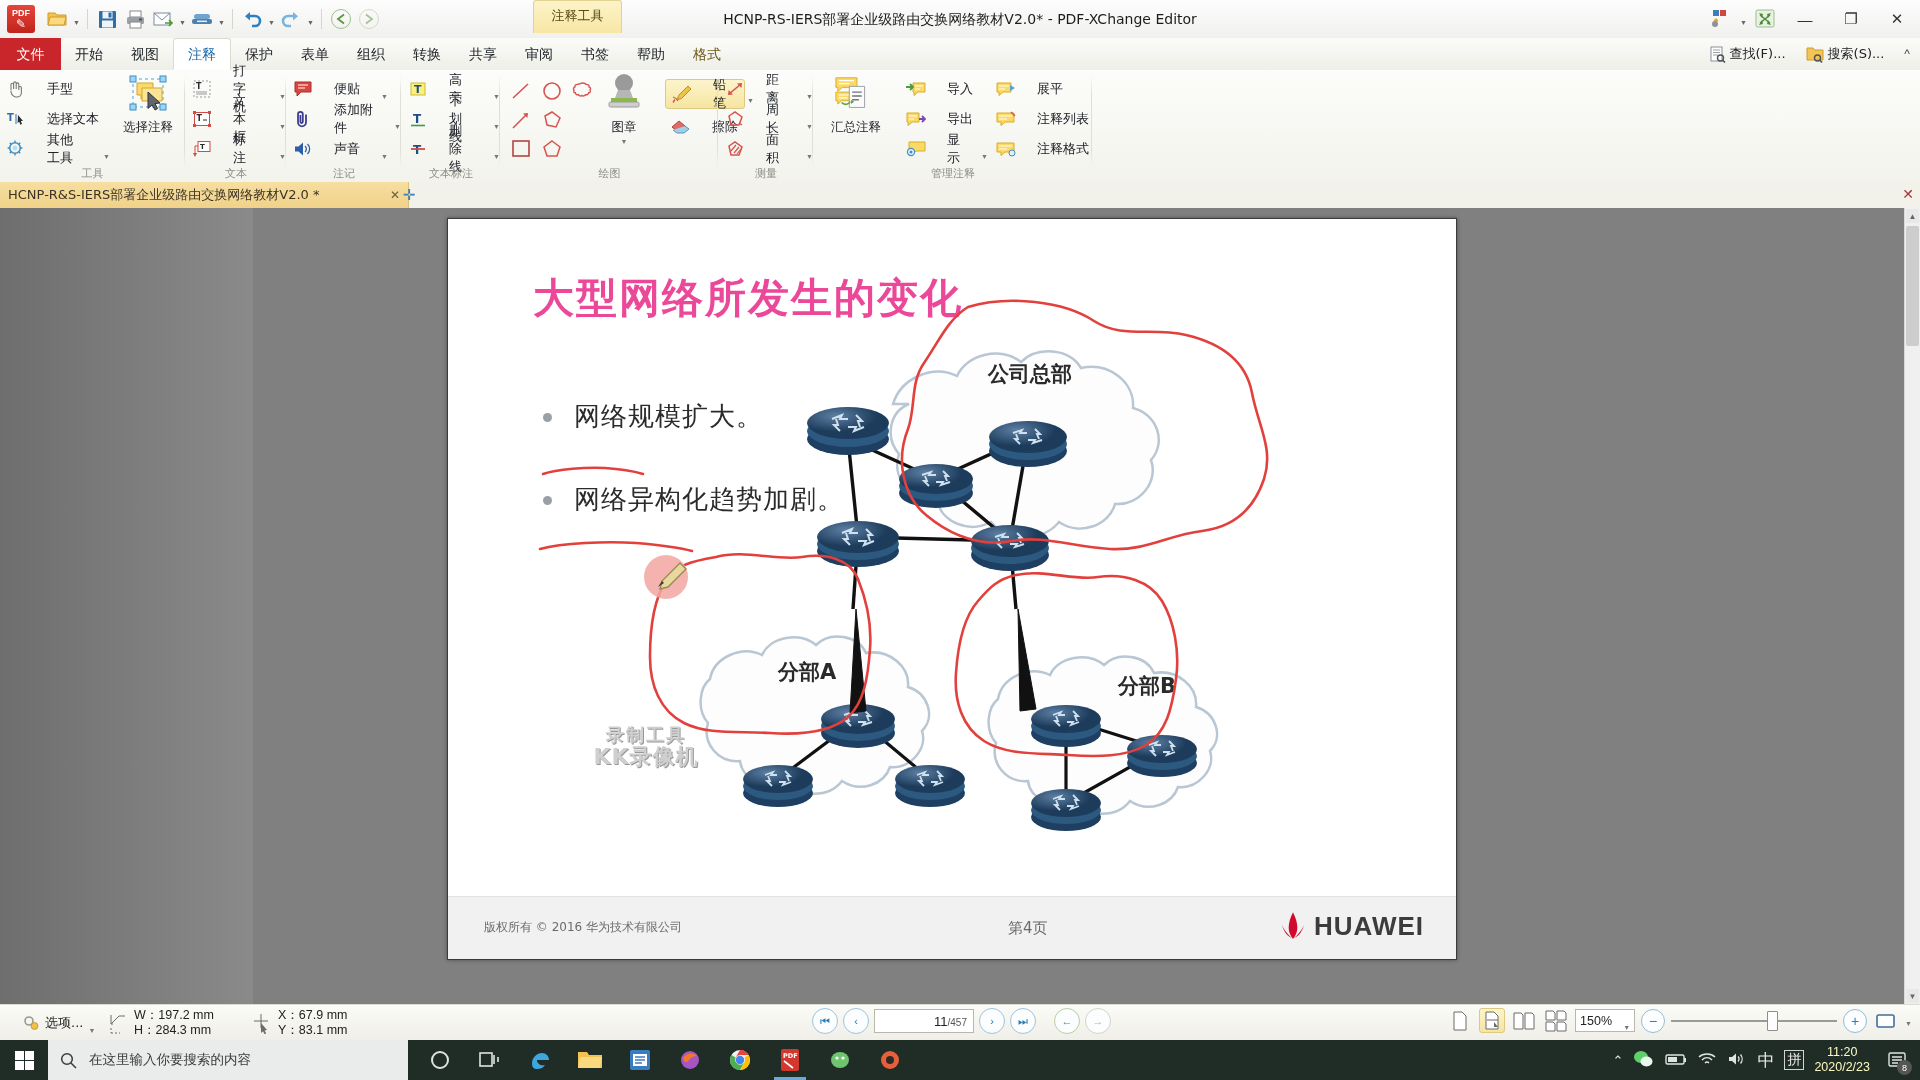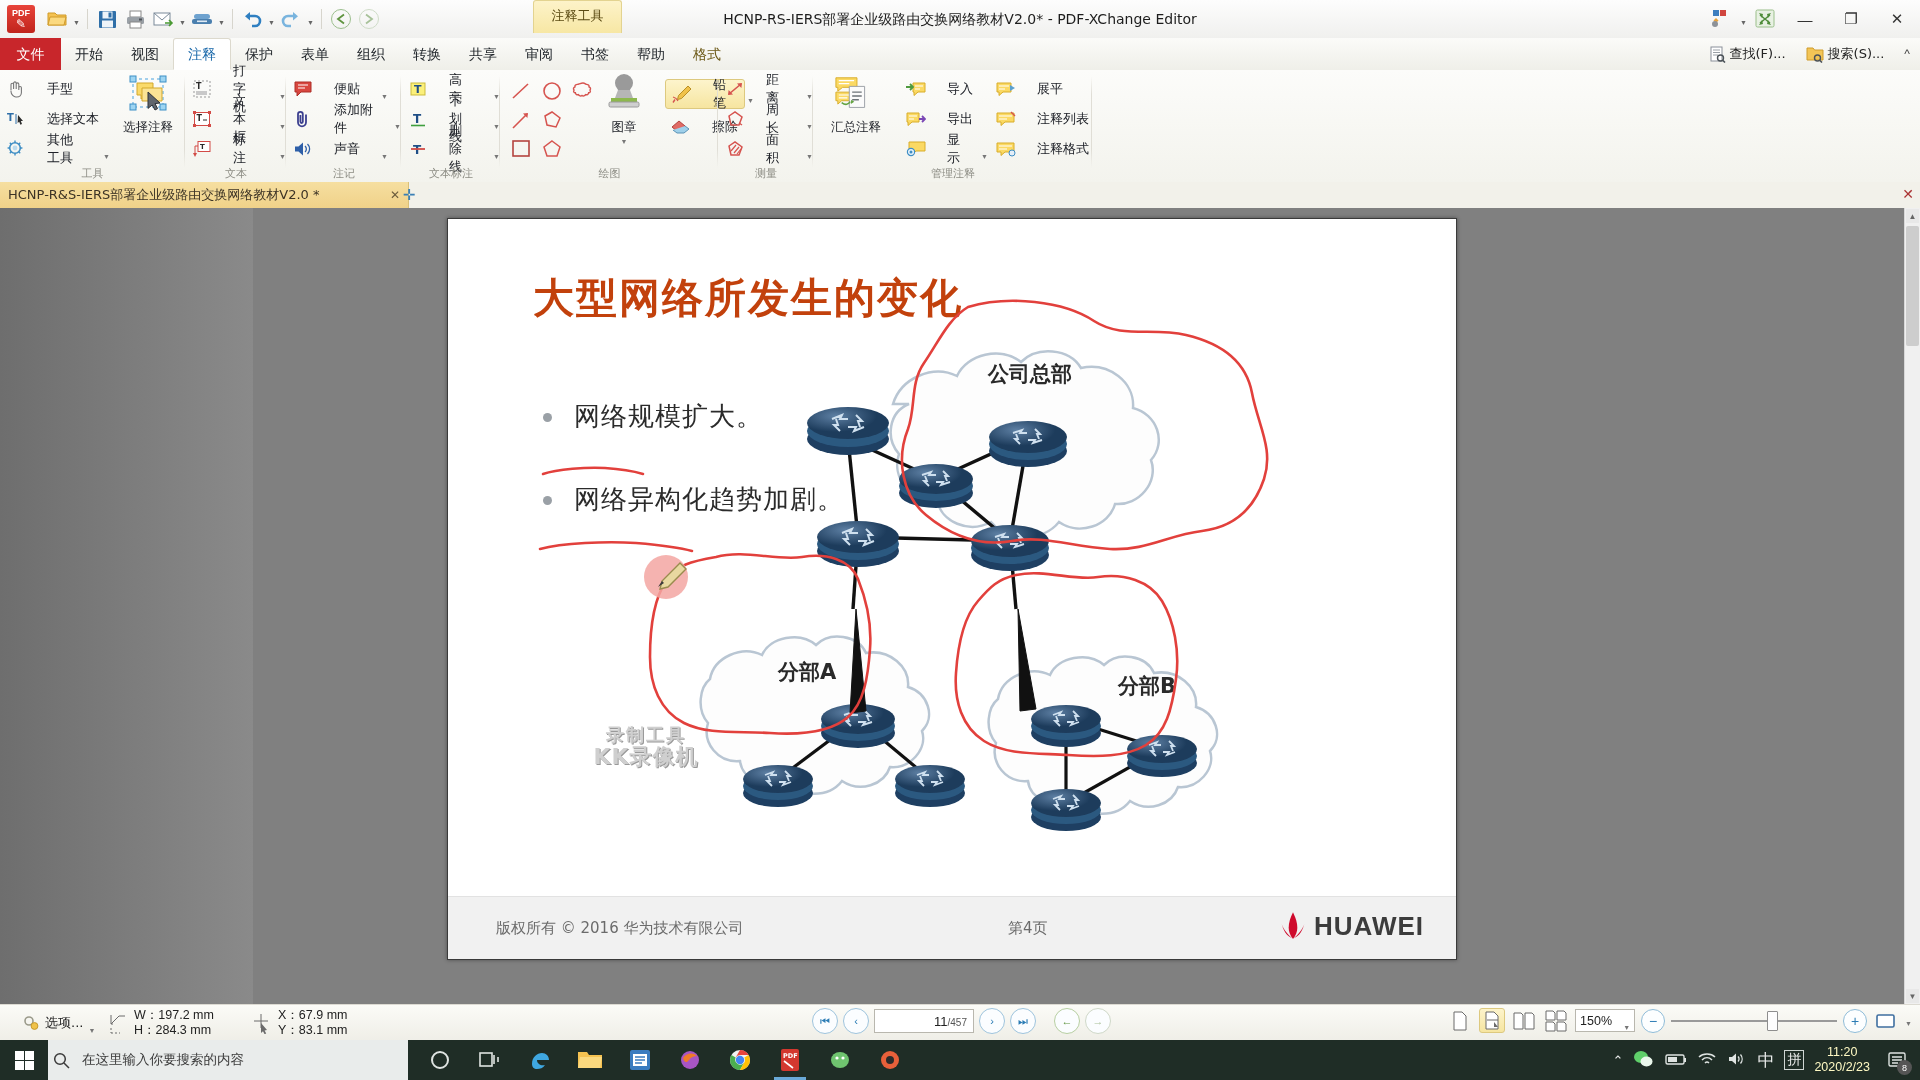--- a/index.html
+++ b/index.html
@@ -71,29 +71,29 @@
   .tplus{position:absolute;left:398px;top:3px;width:22px;height:20px;display:flex;
     align-items:center;justify-content:center;color:#3a7fb5;font-size:15px;}
   .tclose{position:absolute;right:6px;top:4px;font-size:14px;color:#a33;}
 
   
   .viewport{position:absolute;left:0;top:208px;width:1920px;height:796px;background:#808080;}
   .vleft{position:absolute;left:0;top:0;width:253px;height:796px;
     background:linear-gradient(90deg,#6e6e6e,#8a8a8a);}
   .page{position:absolute;left:447px;top:10px;width:1008px;height:740px;background:#fff;
     border:1px solid #3a3a3a;box-shadow:0 0 4px rgba(0,0,0,.4);overflow:hidden;}
-  .slide-title{position:absolute;left:85px;top:52px;font-size:41px;font-weight:bold;color:#c2410c;
+  .slide-title{position:absolute;left:85px;top:52px;font-size:41px;font-weight:bold;color:#ec4899;
     letter-spacing:2px;font-family:"DejaVu Sans",sans-serif;}
   .bullets{position:absolute;left:95px;top:180px;width:430px;}
   .bul{display:flex;align-items:flex-start;gap:22px;margin-bottom:48px;}
   .bdot{width:9px;height:9px;border-radius:50%;background:#9aa0a6;margin-top:14px;flex:0 0 9px;}
   .btxt{font-size:26px;color:#2b2b2b;font-family:"DejaVu Sans",sans-serif;letter-spacing:1px;}
   .footerbar{position:absolute;left:0;bottom:0;width:100%;height:62px;background:#f1f1f1;
     border-top:1px solid #e2e2e2;}
-  .f-copy{position:absolute;left:48px;top:22px;font-size:15px;color:#6b6b6b;}
+  .f-copy{position:absolute;left:36px;top:22px;font-size:12px;color:#6b6b6b;}
   .f-page{position:absolute;left:560px;top:22px;font-size:15px;color:#6b6b6b;}
   .hw-wrap{position:absolute;right:32px;top:14px;display:flex;gap:8px;}
   .hw-mark{width:26px;height:30px;position:relative;}
   .hw-text{font-size:26px;font-weight:bold;color:#3c3c3c;letter-spacing:1px;}
   .watermark{position:absolute;left:133px;top:505px;width:130px;text-align:center;
     color:#cfcfcf;font-weight:bold;line-height:22px;
     text-shadow:1px 1px 0 #9a9a9a;font-family:"DejaVu Sans",sans-serif;}
   .wm1{font-size:18px;letter-spacing:2px;}
   .wm2{font-size:22px;letter-spacing:1px;}
   .vscroll{position:absolute;right:0;top:0;width:15px;height:796px;background:#f0f0f0;border-left:1px solid #d8d8d8;}
@@ -128,21 +128,21 @@
     border:1px solid #8e8e8e;border-radius:1px;}
   .zcirc{width:22px;height:22px;border-radius:50%;border:1px solid #8fbcd8;color:#2b7cb5;
     display:flex;align-items:center;justify-content:center;font-size:14px;background:#fcfeff;}
 
   
   .taskbar{position:absolute;left:0;top:1040px;width:1920px;height:40px;background:#1f2d26;}
   .startbtn{width:48px;height:40px;display:flex;align-items:center;justify-content:center;}
   .winlogo{width:19px;height:19px;display:grid;grid-template-columns:9px 9px;grid-template-rows:9px 9px;gap:1px;}
   .winlogo i{background:#fff;display:block;}
   .tsearch{position:absolute;left:48px;top:0;width:360px;height:40px;background:#e9eceb;
-    display:flex;align-items:center;gap:12px;padding-left:5px;box-sizing:border-box;
+    display:flex;align-items:center;gap:12px;padding-left:12px;box-sizing:border-box;
     font-size:13.5px;color:#3a3a3a;}
   .ticons{position:absolute;left:420px;top:0;height:40px;display:flex;align-items:center;gap:10px;}
   .tic{width:40px;height:40px;display:flex;align-items:center;justify-content:center;position:relative;}
   .tic.active::after{content:"";position:absolute;bottom:0;left:4px;right:4px;height:3px;background:#6aa9d8;}
   .tray{position:absolute;right:0;top:0;height:40px;display:flex;align-items:center;gap:10px;
     padding-right:6px;color:#e8eae9;font-size:12px;}
   .clock{line-height:15px;text-align:center;font-size:12.5px;color:#fef9c3;}
   .notif{width:34px;height:40px;display:flex;align-items:center;justify-content:center;position:relative;}
   .badge{position:absolute;right:2px;bottom:5px;width:15px;height:15px;border-radius:50%;
     background:#555;color:#fff;font-size:9px;display:flex;align-items:center;justify-content:center;}

